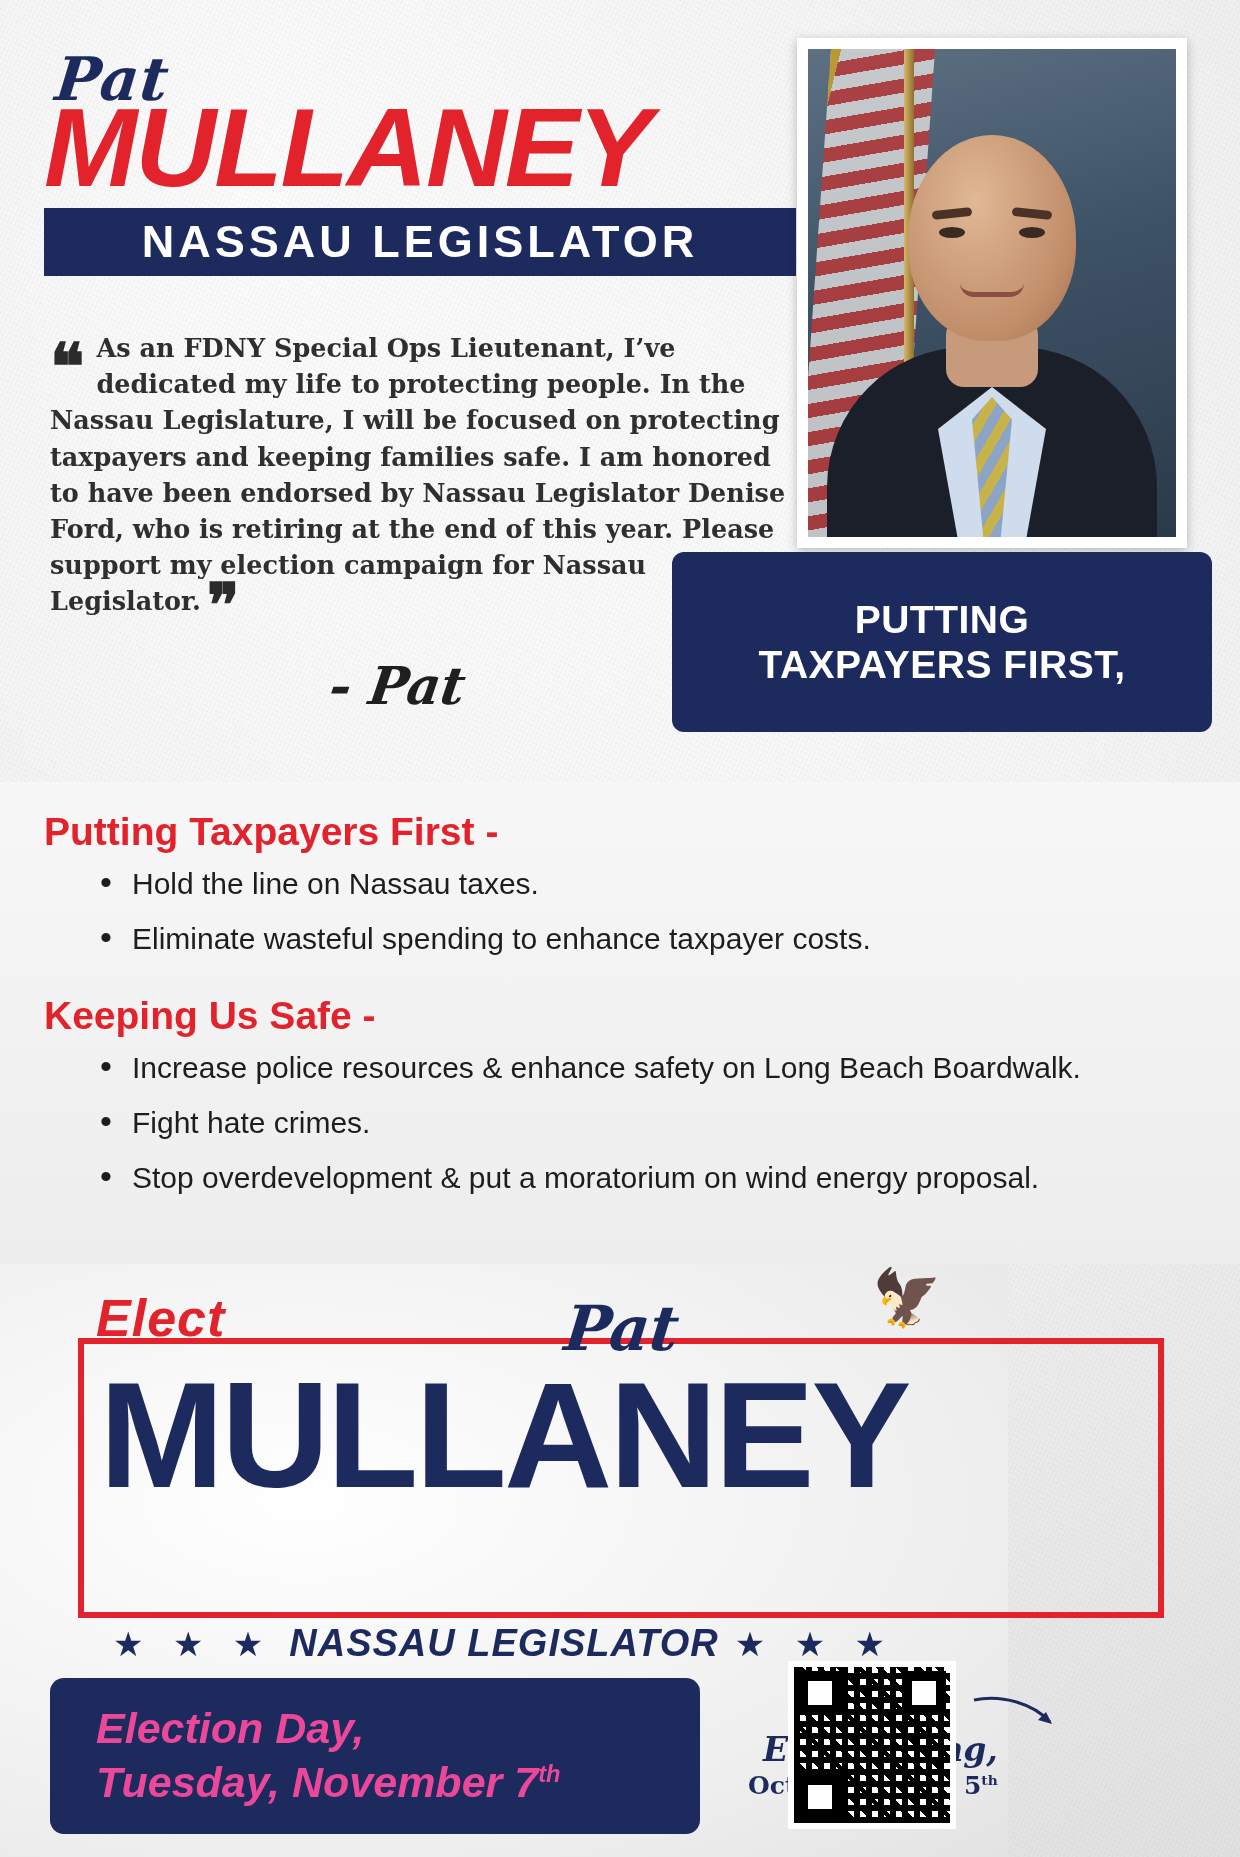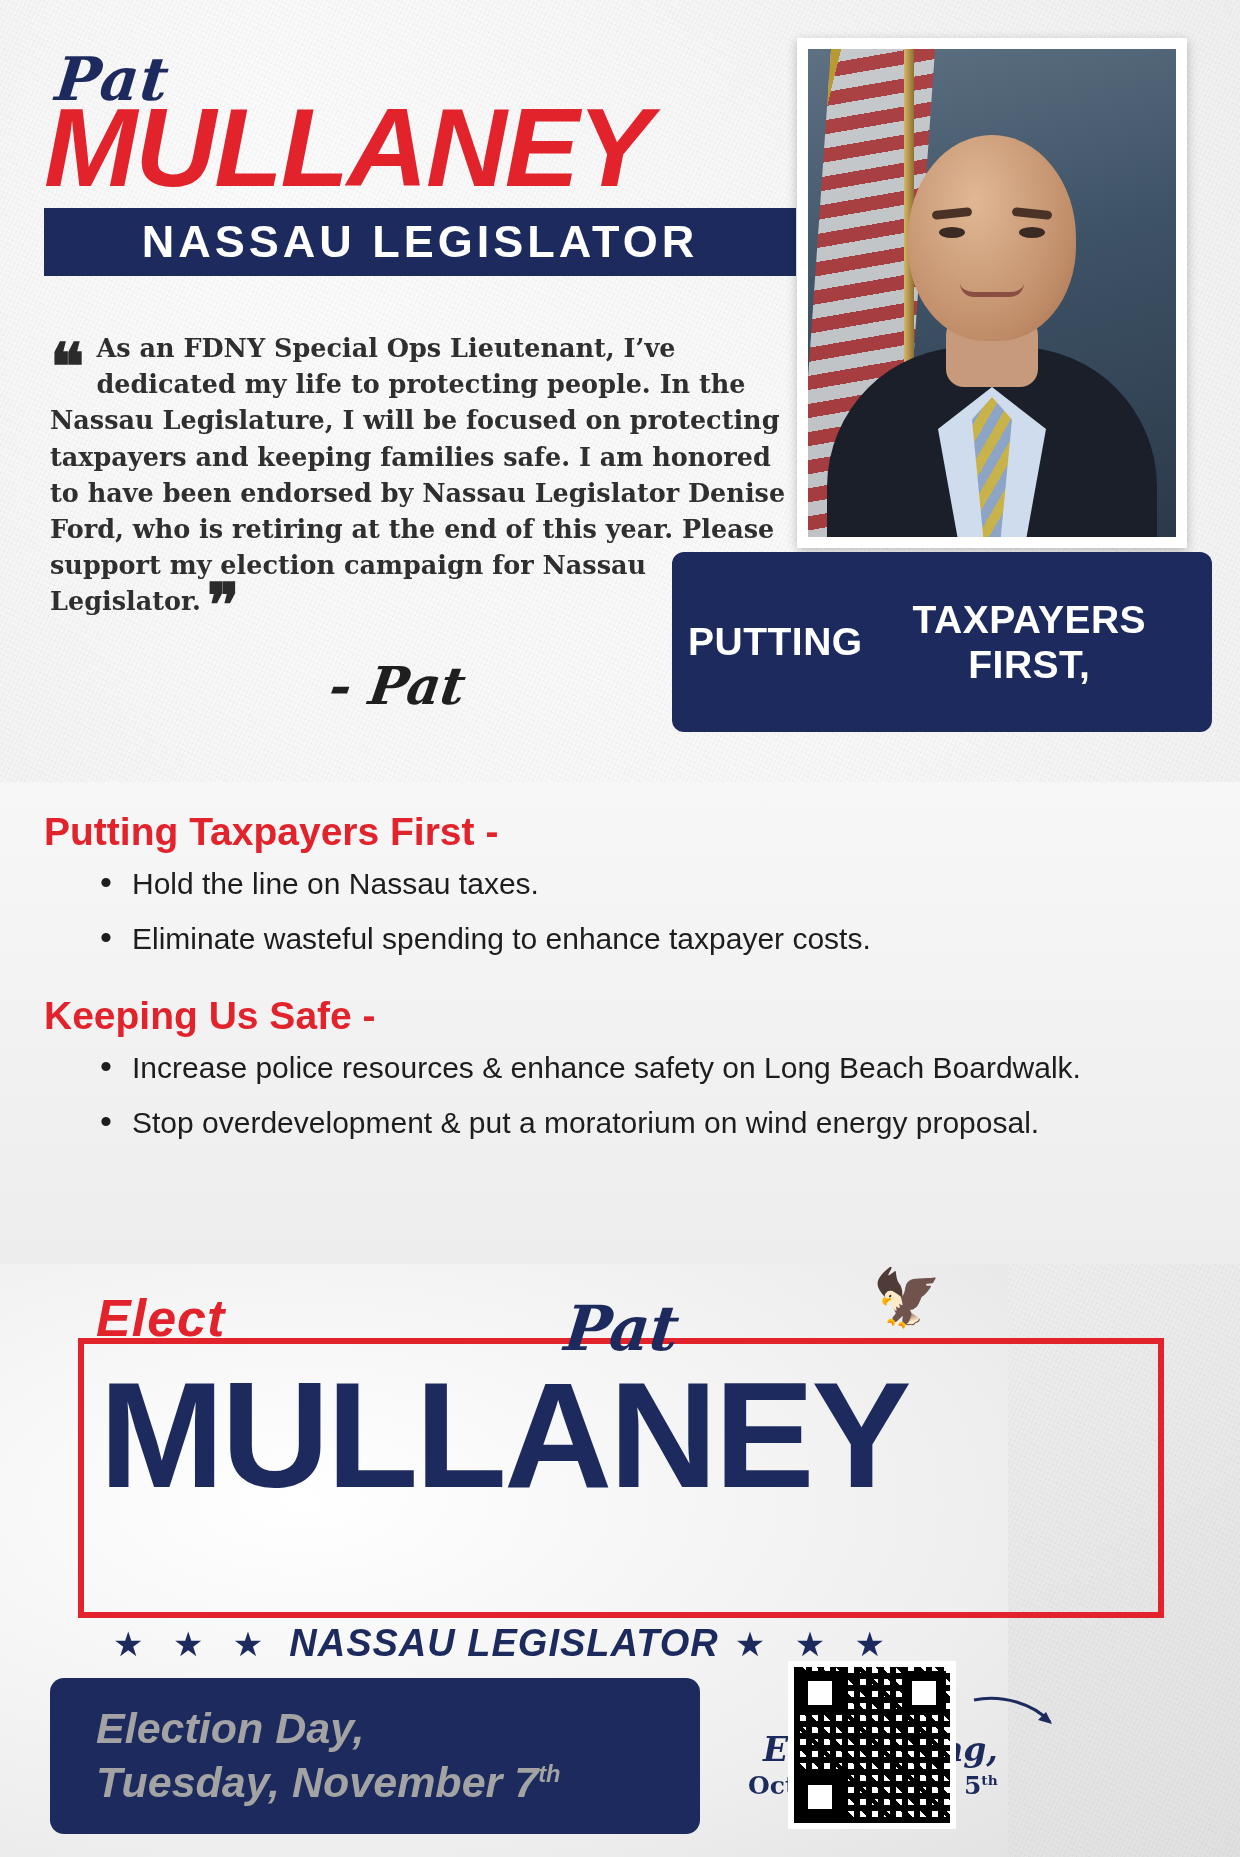--- a/index.html
+++ b/index.html
@@ -145,21 +145,21 @@
   .mouth {
     position: absolute; left: 50%; transform: translateX(-50%);
     top: 148px; width: 64px; height: 14px;
     border-bottom: 5px solid #8a4f42; border-radius: 0 0 40px 40px;
   }
   .slogan-box {
     position: absolute; left: 672px; top: 552px;
     width: 540px; height: 180px;
     background: #1c2a5e;
     border-radius: 12px;
-    display: flex; flex-direction: row;
+    display: flex; flex-direction: column;
     align-items: center; justify-content: center;
     padding: 10px 16px;
   }
   .slogan-box div {
     color: #ffffff; font-weight: bold; font-size: 39px; line-height: 1.16;
     text-align: center; letter-spacing: .5px;
   }
   
   .mid-section {
     position: absolute; top: 782px; left: 0; width: 1240px; height: 482px;
@@ -226,21 +226,21 @@
     font-size: 56px; color: #1c2a5e; line-height: 1; z-index: 4;
   }
   .election-box {
     position: absolute; left: 50px; top: 414px;
     width: 650px; height: 156px;
     background: #1c2a5e; border-radius: 14px;
     display: flex; flex-direction: column; justify-content: center;
     padding-left: 46px;
   }
   .election-box div {
-    color: #a3a3a3; font-weight: bold; font-style: italic;
+    color: #ec4899; font-weight: bold; font-style: italic;
     font-size: 43px; line-height: 1.25;
   }
   .early-voting {
     position: absolute; left: 748px; top: 466px;
     text-align: right; color: #1c2a5e;
   }
   .early-voting .ev-title {
     font-family: "DejaVu Serif", serif;
     font-weight: bold; font-style: italic; font-size: 33px;
   }
@@ -326,20 +326,21 @@
     <div class="mid-inner">
       <div class="heading">Putting Taxpayers First -</div>
       <ul class="points">
         <li>Hold the line on Nassau taxes.</li>
         <li>Eliminate wasteful spending to enhance taxpayer costs.</li>
       </ul>
 
       <div class="heading second">Keeping Us Safe -</div>
       <ul class="points">
         <li>Increase police resources &amp; enhance safety on Long Beach Boardwalk.</li>
+        <li>Fight hate crimes.</li>
         <li>Stop overdevelopment &amp; put a moratorium on wind energy proposal.</li>
       </ul>
     </div>
   </div>
 
   <div class="bottom-section">
     <div class="elect-word">Elect</div>
     <div class="pat-script">Pat</div>
     <div class="eagle">🦅</div>
 

